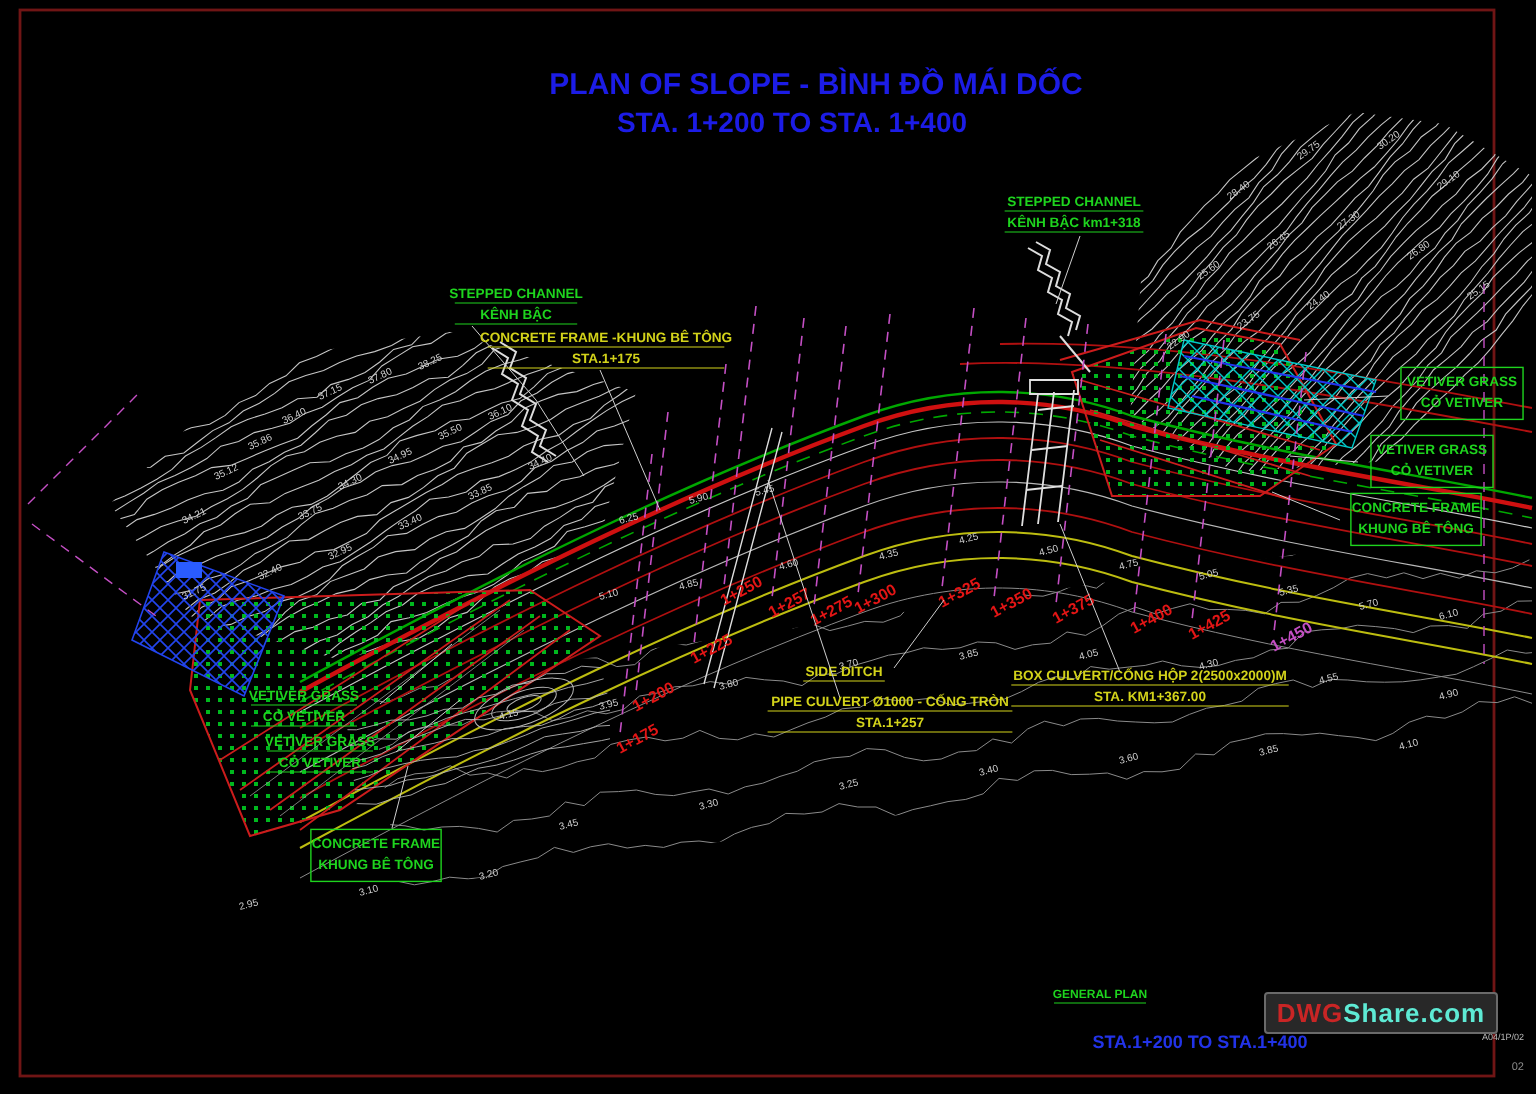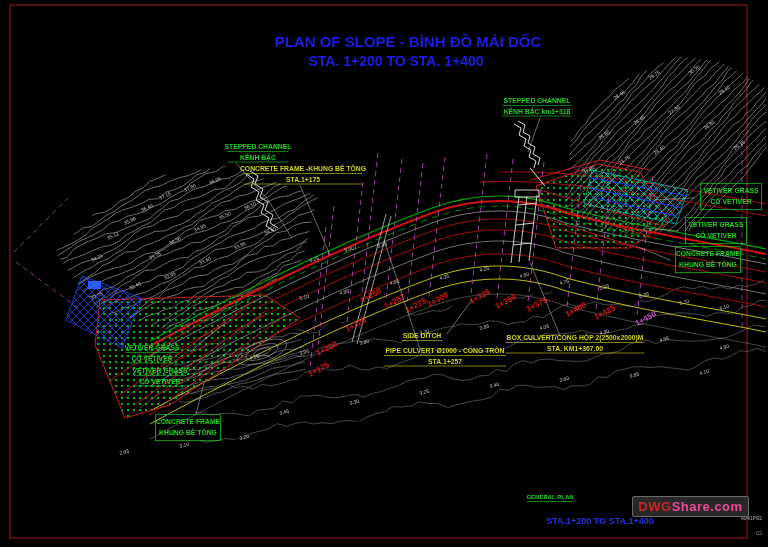--- a/index.html
+++ b/index.html
@@ -4,21 +4,21 @@
 <style>
   html,body{margin:0;padding:0;background:#111;}
   #sheet{position:relative;width:768px;height:547px;background:#000;overflow:hidden;
          font-family:"Liberation Sans",sans-serif;}
   svg{position:absolute;left:0;top:0;}
   svg text{font-family:"Liberation Sans",sans-serif;}
   .logo{position:absolute;left:632px;top:496px;width:115px;height:19px;background:#282828;
         border:1px solid #6a6a6a;border-radius:2px;display:flex;align-items:center;
         justify-content:center;font-size:13px;font-weight:bold;letter-spacing:.5px;}
   .logo .dwg{color:#c92525}
-  .logo .share{color:#ec4899}
+  .logo .share{color:#5eead4}
 </style>
 </head>
 <body>
 
 <div id="sheet">
   <svg id="cad-svg" width="768" height="547" viewBox="0 0 768 547">
     <defs>
       <clipPath id="clipL">
           <path d="M55,252 L128,180 L225,166 L318,196 L302,262 L252,308 L170,330 L95,308 Z"></path>
         </clipPath>

